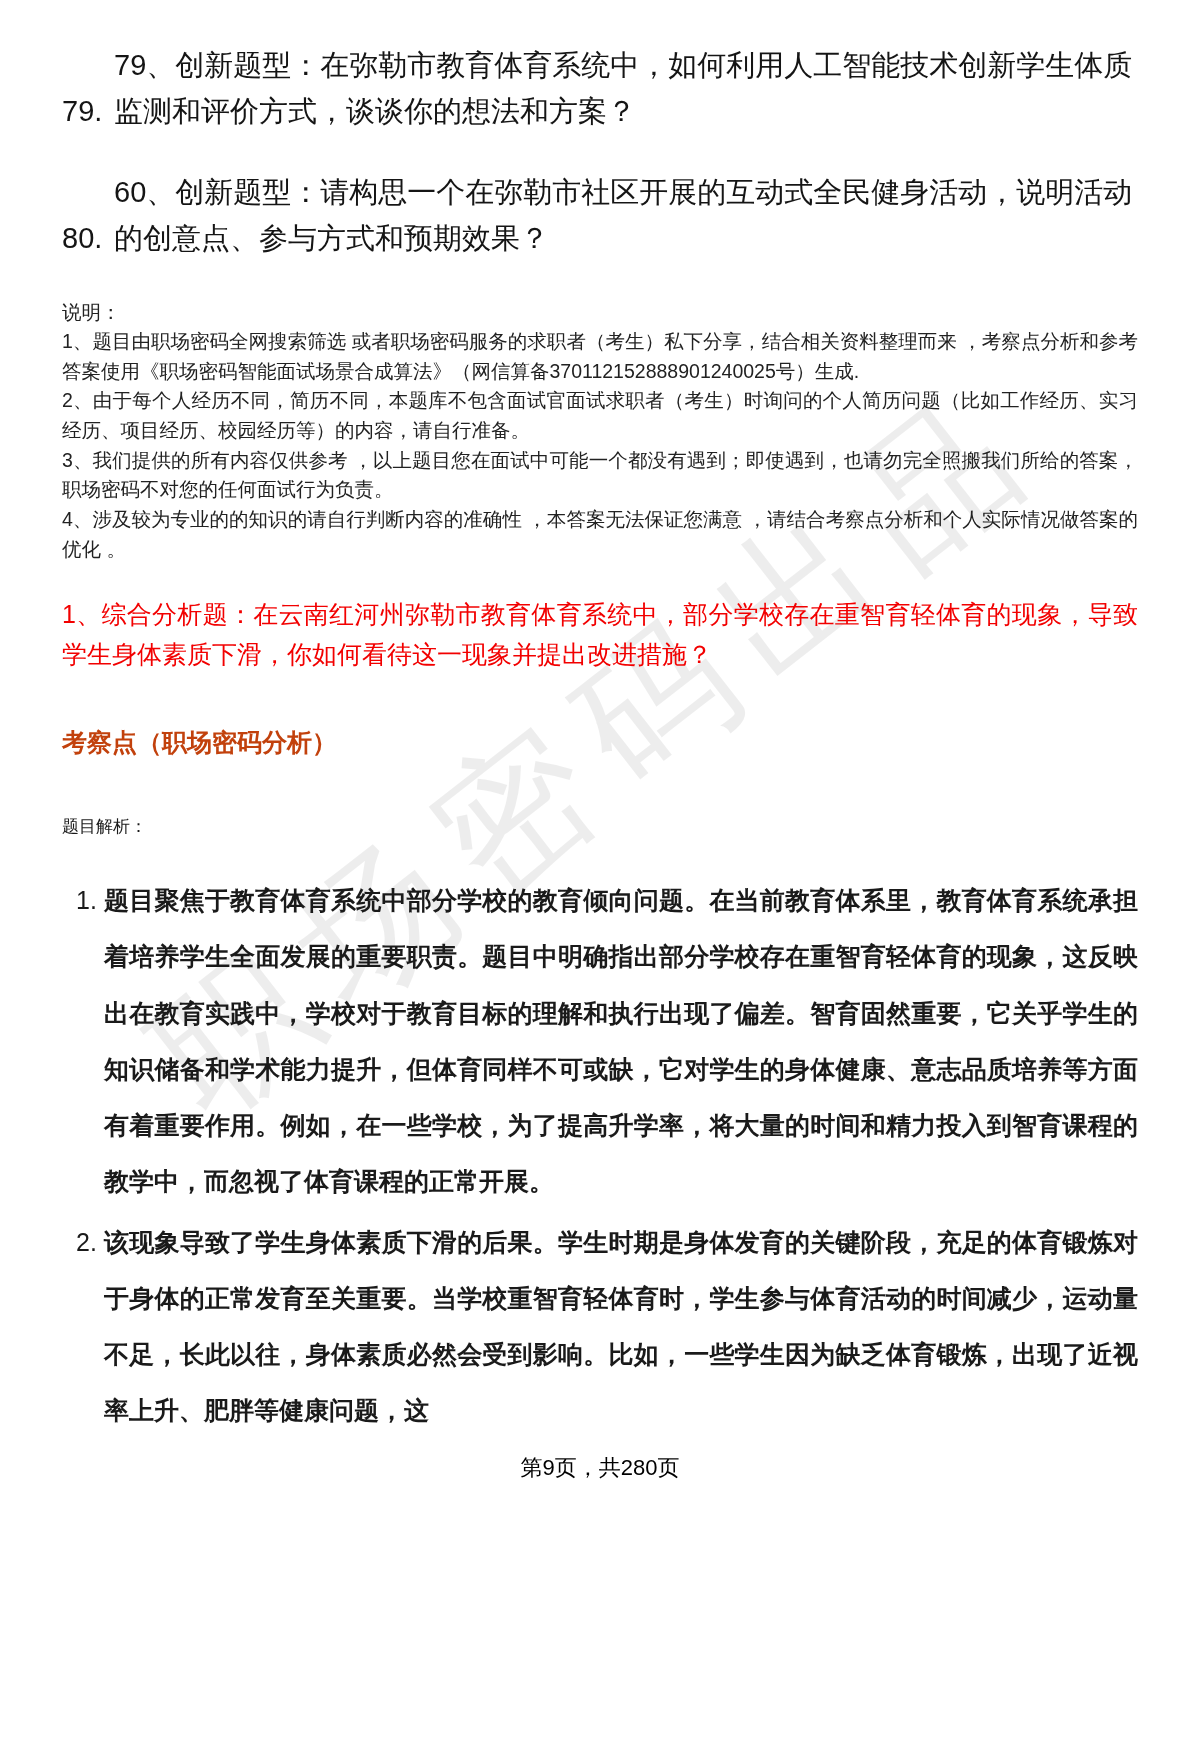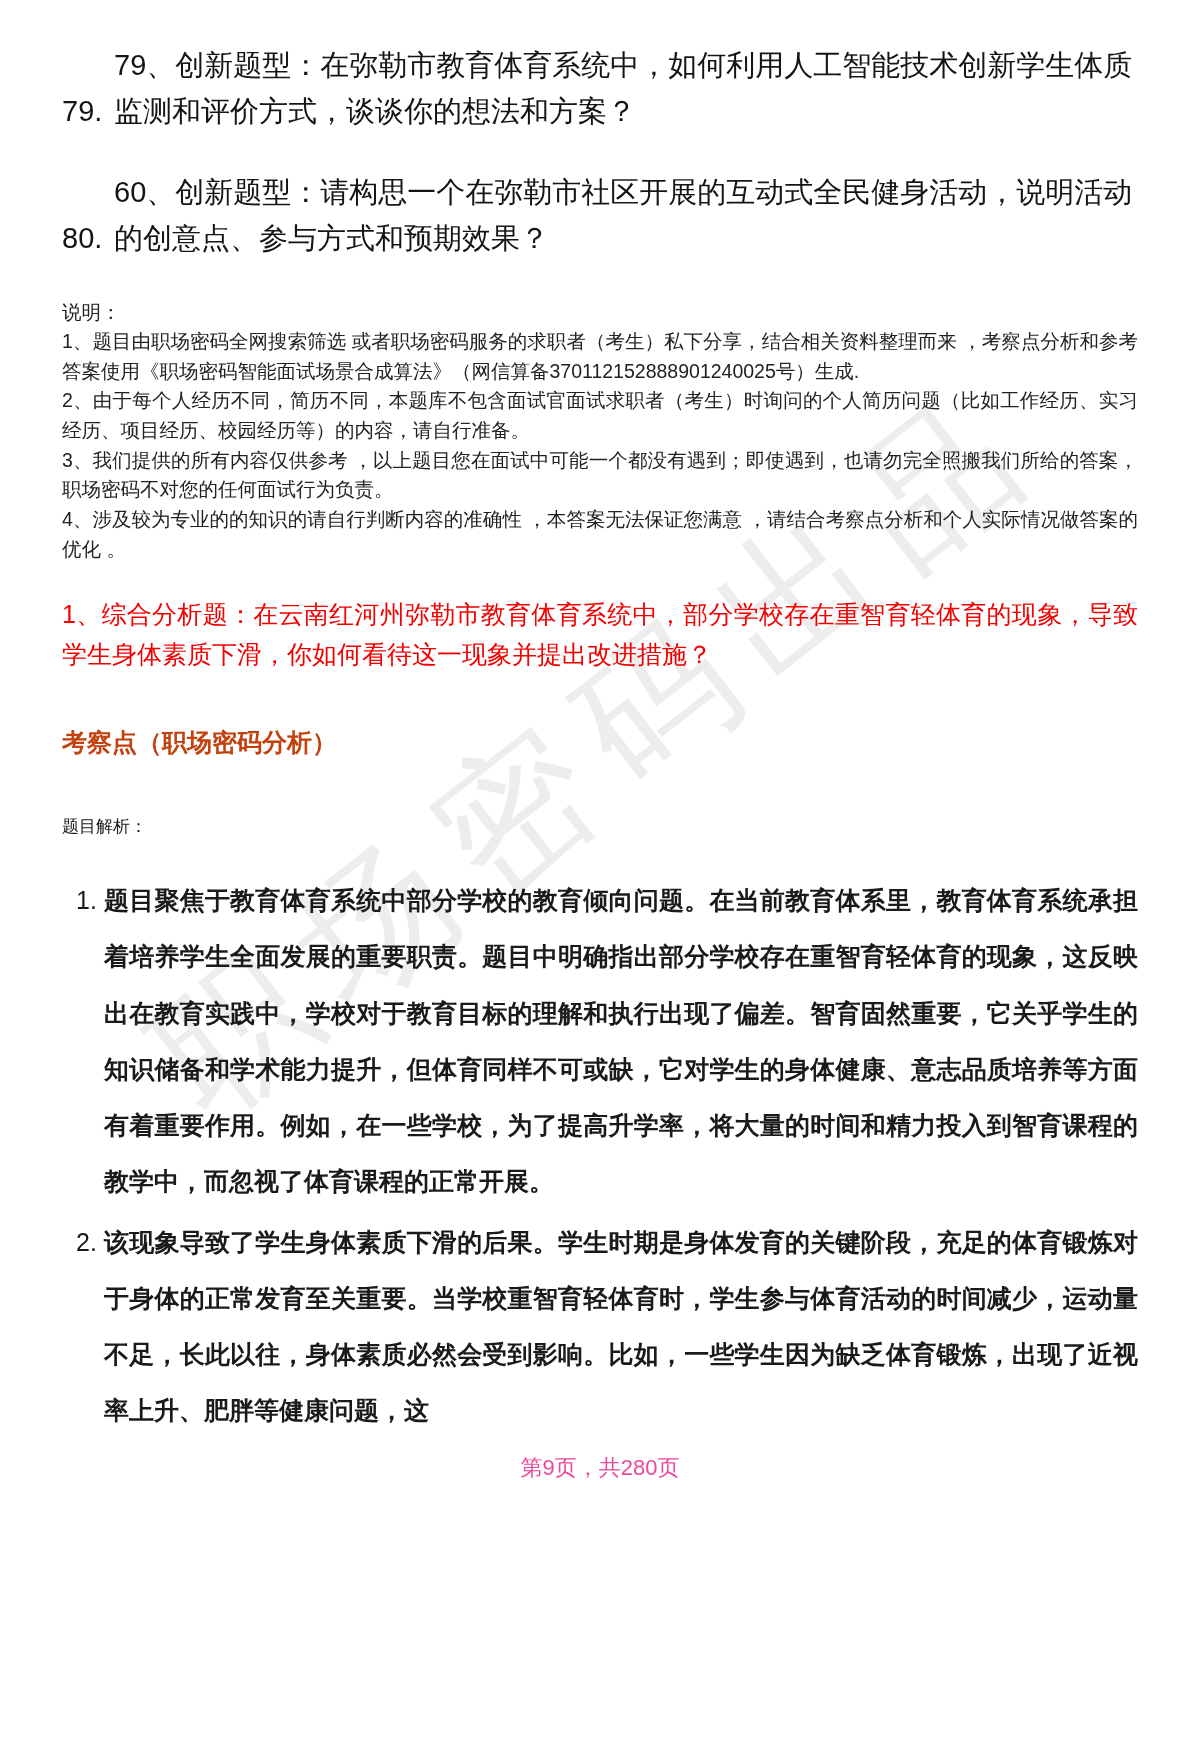--- a/index.html
+++ b/index.html
@@ -97,21 +97,21 @@
     flex: 1;
     text-align: justify;
     font-weight: bold;
   }
   .footer {
     position: relative;
     z-index: 1;
     margin-top: 14px;
     text-align: center;
     font-size: 22px;
-    color: #ec4899;
+    color: #000000;
   }
 </style>
 </head>
 <body>
 
 <div class="watermark">职场密码出品</div>
 
 <div class="page">
 
   <div class="question">

